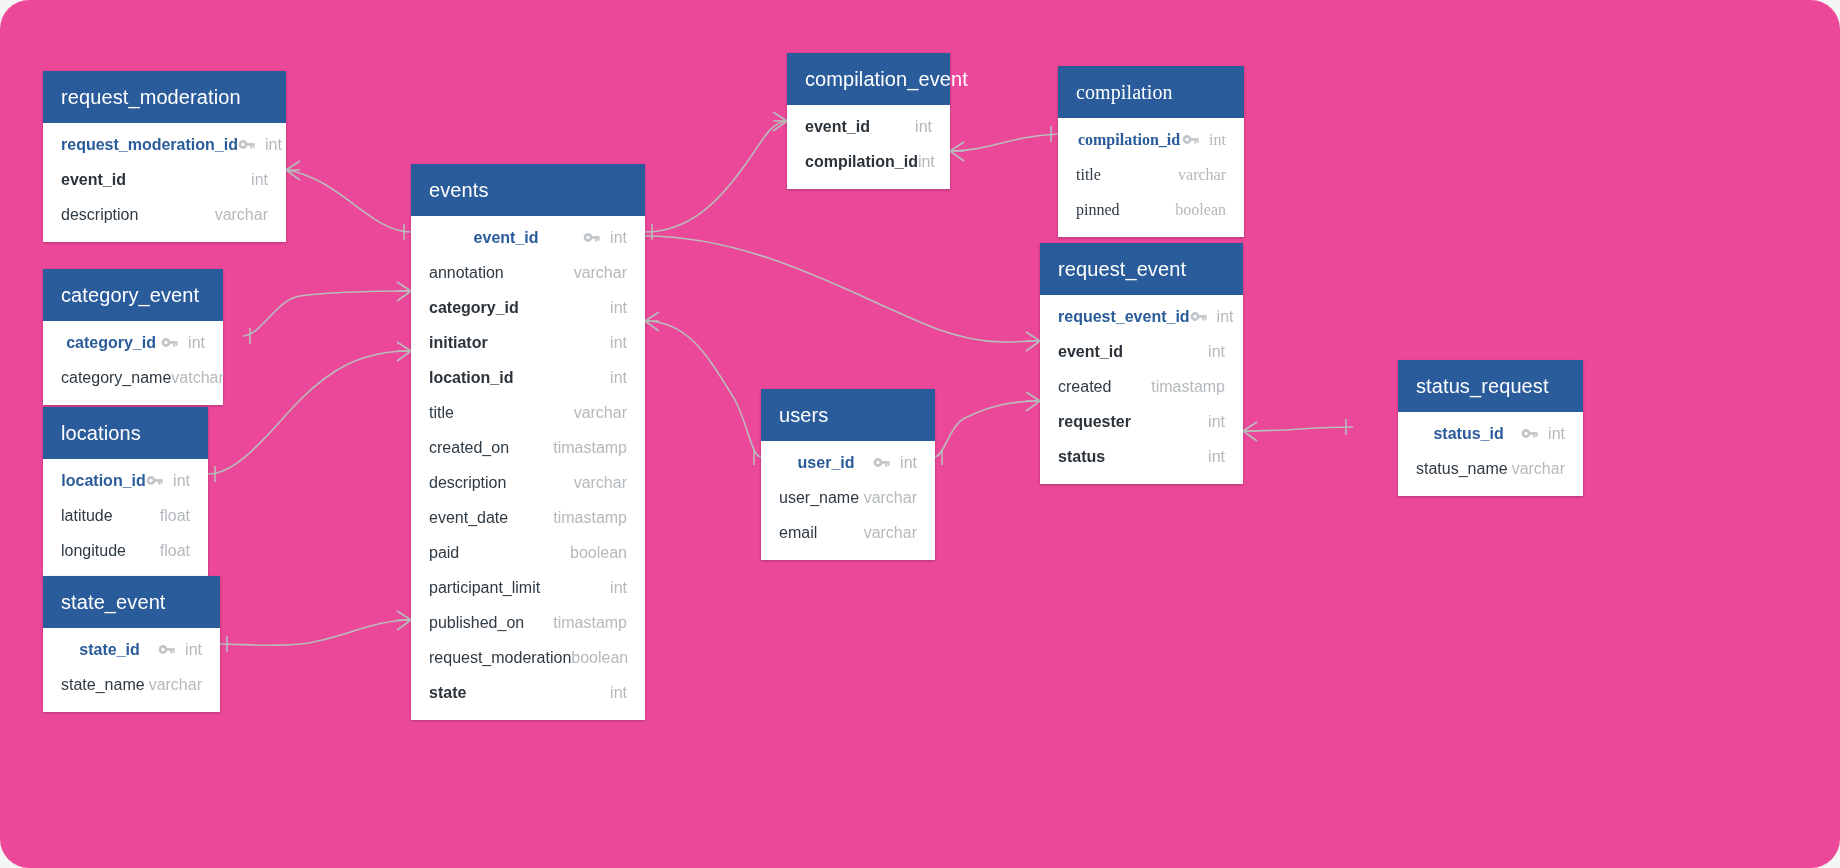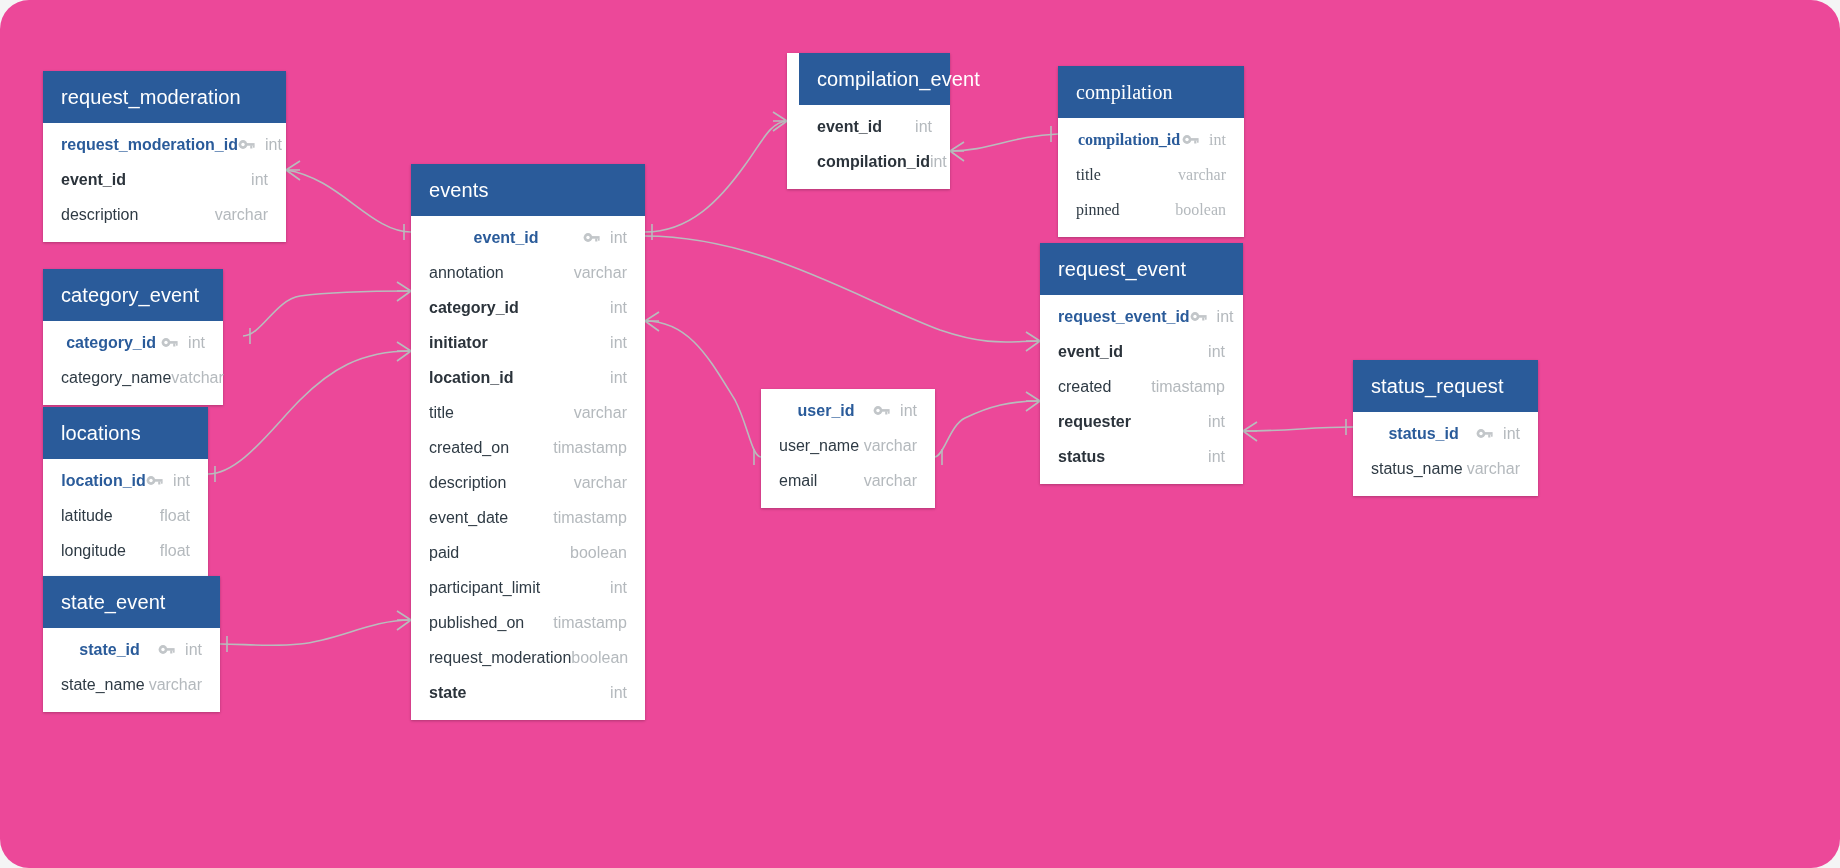--- a/index.html
+++ b/index.html
@@ -299,34 +299,35 @@
         <div class="row">
           <span class="col-name">request_moderation</span>
           <span class="col-type">boolean</span>
         </div>
         <div class="row">
           <span class="col-name fk">state</span>
           <span class="col-type">int</span>
         </div>
       </div>
     </div>
-    <div class="table" style="left: 787px; top: 53px; width: 163px; padding-left: 12px;">
+    <div class="table" style="left: 787px; top: 53px; width: 163px;">
       <div class="table-header">compilation_event</div>
       <div class="table-body">
         <div class="row">
           <span class="col-name fk">event_id</span>
           <span class="col-type">int</span>
         </div>
         <div class="row">
           <span class="col-name fk">compilation_id</span>
           <span class="col-type">int</span>
         </div>
       </div>
     </div>
     <div class="table" style="left: 761px; top: 389px; width: 174px;">
+      <div class="table-header">users</div>
       <div class="table-body">
         <div class="row">
           <span class="col-name pk">user_id</span>
           <span class="key-icon">
             <svg width="17" height="13" viewBox="0 0 17 13">
               <g fill="#c2c6c9">
                 <circle cx="5" cy="6.5" r="4.4"></circle>
                 <circle cx="5" cy="6.5" r="1.7" fill="#ffffff"></circle>
                 <rect x="8.4" y="5.1" width="8.2" height="2.6"></rect>
                 <rect x="12.2" y="7.4" width="2.2" height="3.1"></rect>
@@ -403,21 +404,21 @@
         <div class="row">
           <span class="col-name fk">requester</span>
           <span class="col-type">int</span>
         </div>
         <div class="row">
           <span class="col-name fk">status</span>
           <span class="col-type">int</span>
         </div>
       </div>
     </div>
-    <div class="table" style="left: 1353px; top: 360px; width: 185px;">
+    <div class="table" style="left: 1398px; top: 360px; width: 185px;">
       <div class="table-header">status_request</div>
       <div class="table-body">
         <div class="row">
           <span class="col-name pk">status_id</span>
           <span class="key-icon">
             <svg width="17" height="13" viewBox="0 0 17 13">
               <g fill="#c2c6c9">
                 <circle cx="5" cy="6.5" r="4.4"></circle>
                 <circle cx="5" cy="6.5" r="1.7" fill="#ffffff"></circle>
                 <rect x="8.4" y="5.1" width="8.2" height="2.6"></rect>

